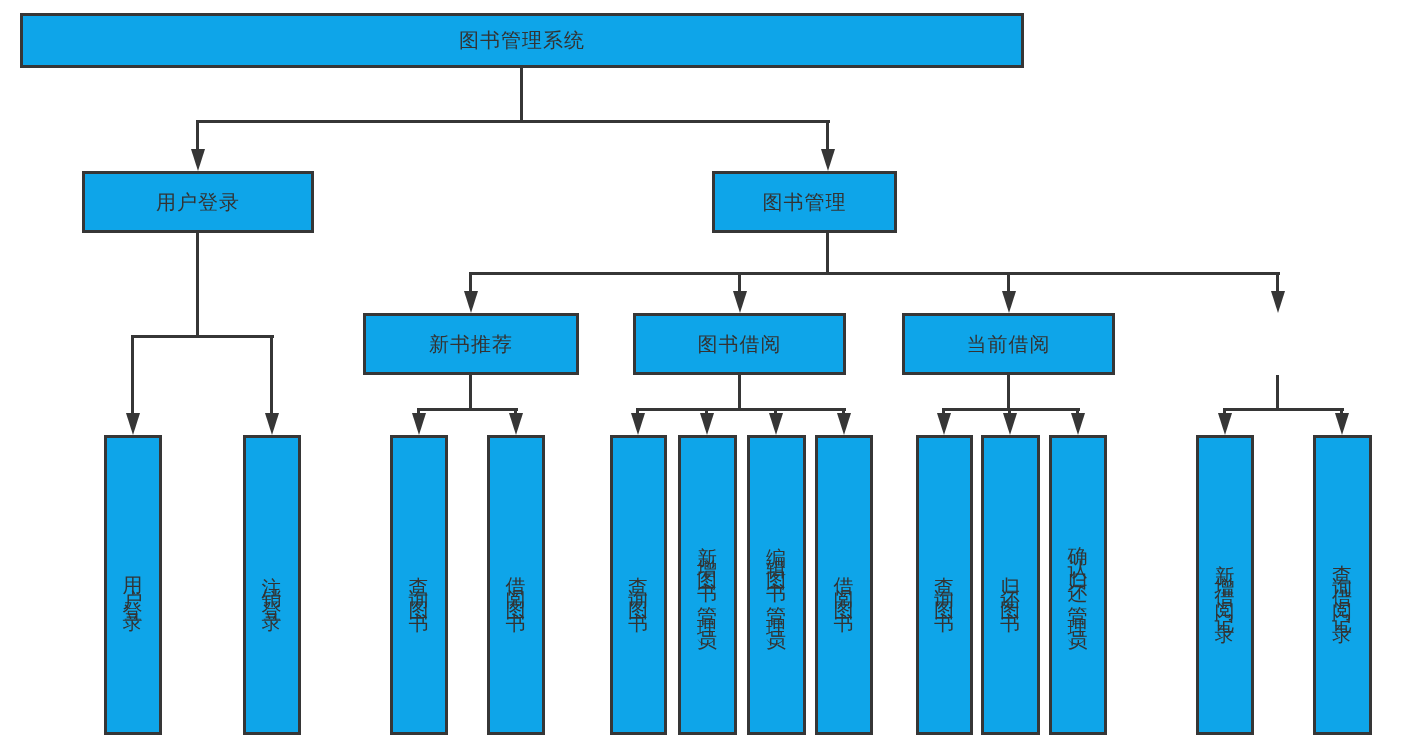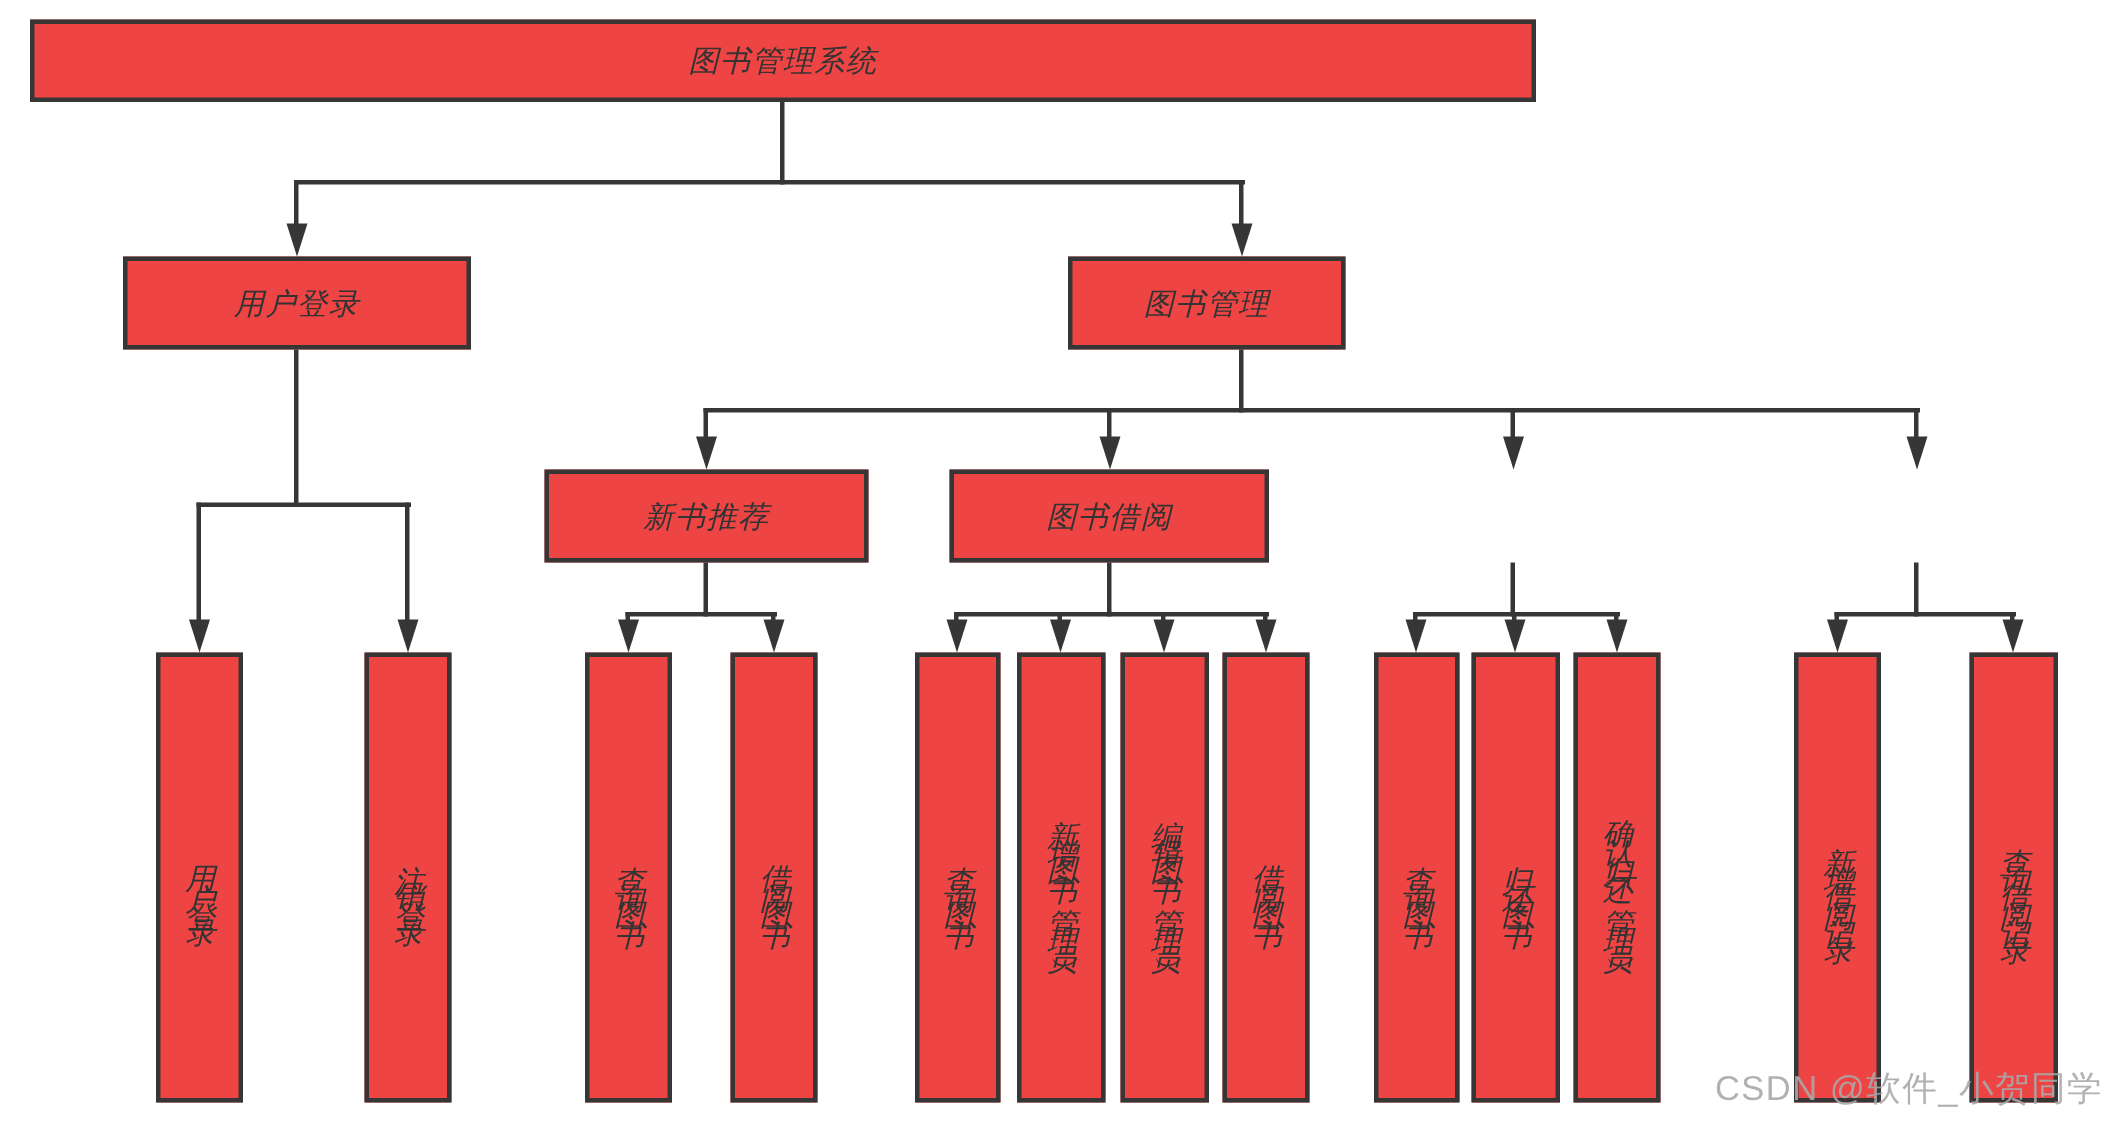--- a/index.html
+++ b/index.html
@@ -3,21 +3,21 @@
 <meta charset="utf-8">
 <title>Diagram</title>
 <style>
   html,body { margin:0; padding:0; background:#ffffff; }
   .stage {
     position:relative; width:1405px; height:747px; background:#ffffff;
     font-family:"Liberation Sans","DejaVu Sans",sans-serif; overflow:hidden;
   }
   .box {
     position:absolute; box-sizing:border-box;
-    border:3px solid #363636; background:#ef4444; color:#333333;font-style:italic;
+    border:3px solid #363636; background:#0ea5e9; color:#333333;
   }
   .hbox { display:flex; align-items:center; justify-content:center;
           font-size:20px; letter-spacing:1px; }
   .leaf { display:flex; align-items:center; justify-content:center; }
   .leaf span {
     writing-mode:vertical-rl; text-orientation:mixed;
     font-size:20px; letter-spacing:12px; line-height:1; color:#333333;
   }
   .ln  { position:absolute; width:3px; background:#363636; }
   .bar { position:absolute; height:3px; background:#363636; }
@@ -32,20 +32,21 @@
 
 <div class="stage">
 
   <div class="box hbox" style="left:20px;top:13px;width:1004px;height:55px">图书管理系统</div>
 
   <div class="box hbox" style="left:82px;top:171px;width:232px;height:62px">用户登录</div>
   <div class="box hbox" style="left:712px;top:171px;width:185px;height:62px">图书管理</div>
 
   <div class="box hbox" style="left:633px;top:313px;width:213px;height:62px">图书借阅</div>
   <div class="box hbox" style="left:363px;top:313px;width:216px;height:62px">新书推荐</div>
+  <div class="box hbox" style="left:902px;top:313px;width:213px;height:62px">当前借阅</div>
 
   <div class="box leaf" style="left:104px;top:435px;width:58px;height:300px">
       <span>用户登录</span>
     </div>
   <div class="box leaf" style="left:243px;top:435px;width:58px;height:300px">
       <span>注销登录</span>
     </div>
 
   <div class="box leaf" style="left:390px;top:435px;width:58px;height:300px">
       <span>查询图书</span>
@@ -136,15 +137,14 @@
   <div class="ln" style="left:1076px;top:408px;height:9px"></div>
   <div class="tri" style="left:1071px;top:413px"></div>
 
   <div class="ln" style="left:1276px;top:375px;height:36px"></div>
   <div class="bar" style="left:1223px;top:408px;width:121px"></div>
   <div class="ln" style="left:1223px;top:408px;height:9px"></div>
   <div class="tri" style="left:1218px;top:413px"></div>
   <div class="ln" style="left:1340px;top:408px;height:9px"></div>
   <div class="tri" style="left:1335px;top:413px"></div>
 
-  <div class="watermark">CSDN @软件_小贺同学</div>
 
 </div>
 
 </body></html>

